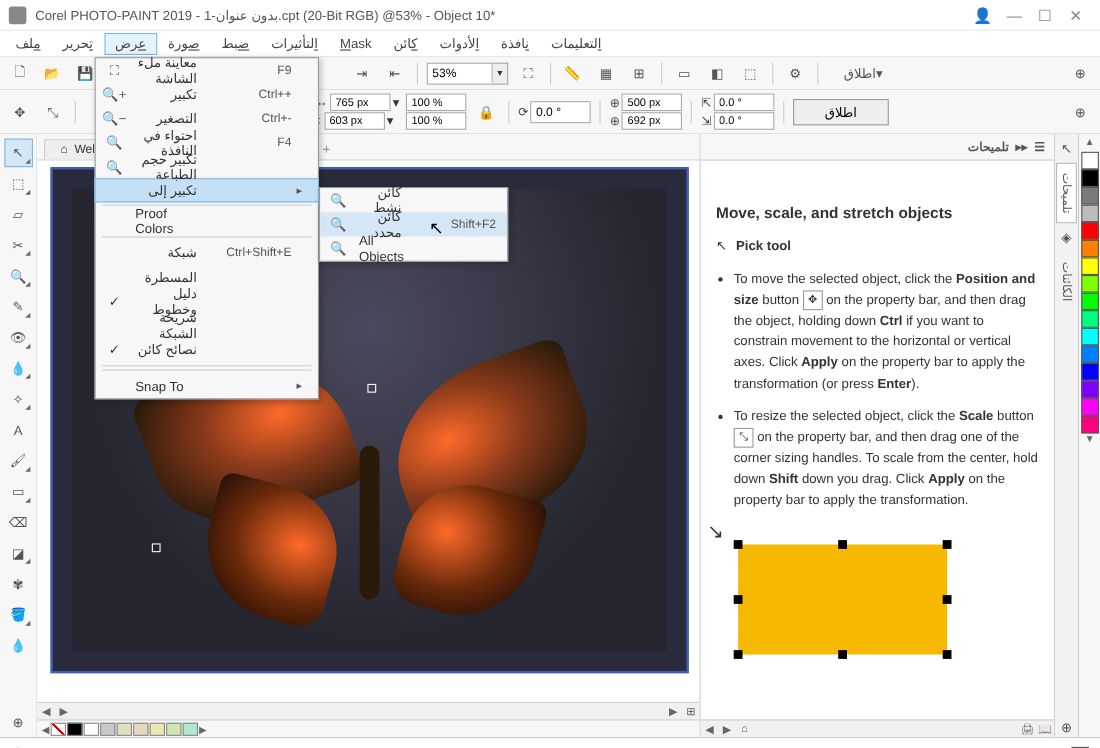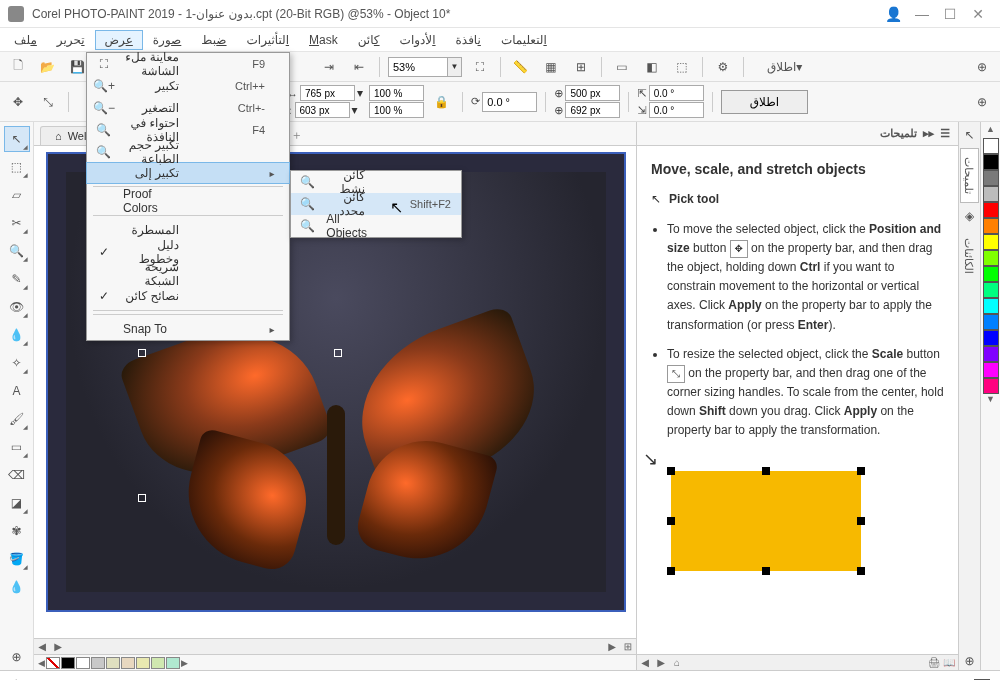--- a/index.html
+++ b/index.html
@@ -58,21 +58,21 @@
 .scroll-h .nav { width: 16px; text-align: center; color: #666; cursor: pointer; font-size: 10px; }
 
 
 .colorstrip { height: 16px; display: flex; align-items: center; border-top: 1px solid #ccc; background: #f7f7f7; padding: 0 4px; gap: 1px; }
 .swatch { width: 14px; height: 12px; border: 1px solid #888; cursor: pointer; }
 
 
 .rpanel { width: 322px; background: #fff; border-left: 1px solid #ccc; display: flex; flex-direction: column; position: relative; }
 .rpanel-head { height: 24px; background: #f7f7f7; border-bottom: 1px solid #ccc; display: flex; align-items: center; padding: 0 8px; font-size: 11px; font-weight: bold; color: #555; justify-content: flex-end; gap: 6px; }
 .rpanel-body { padding: 12px 14px; font-size: 12px; line-height: 1.6; overflow: auto; flex: 1; color: #333; }
-.rpanel-body h3 { font-size: 14px; margin-bottom: 10px; }
+.rpanel-body h3 { font-size: 14px; margin-bottom: 10px; margin-top: 24px; }
 .rpanel-body .toolrow { display: flex; align-items: center; gap: 8px; margin-bottom: 10px; }
 .rpanel-body ul { list-style: disc; padding-left: 16px; }
 .rpanel-body li { margin-bottom: 10px; }
 .inline-icon { display: inline-flex; width: 18px; height: 18px; border: 1px solid #999; align-items: center; justify-content: center; font-size: 10px; vertical-align: middle; }
 .demo-box { margin-top: 10px; position: relative; width: 220px; height: 130px; }
 .demo-rect { position: absolute; left: 20px; top: 20px; width: 190px; height: 100px; background: #f7b900; }
 .dh { position: absolute; width: 8px; height: 8px; background: #000; }
 .demo-arrow { position: absolute; left: -8px; top: -6px; font-size: 18px; }
 
 
@@ -416,20 +416,26 @@
     <div class="dsep"></div>
     <div class="drow">
       <span class="dicon"></span>
       <span class="dlabel ltr">Proof Colors</span>
       <span class="dshort"></span>
       <span class="darrow"></span>
     </div>
     <div class="dsep"></div>
     <div class="drow">
       <span class="dicon"></span>
+      <span class="dlabel">شبكة</span>
+      <span class="dshort">Ctrl+Shift+E</span>
+      <span class="darrow"></span>
+    </div>
+    <div class="drow">
+      <span class="dicon"></span>
       <span class="dlabel">المسطرة</span>
       <span class="dshort"></span>
       <span class="darrow"></span>
     </div>
     <div class="drow">
       <span class="dicon">
         <span class="check">✓</span>
       </span>
       <span class="dlabel">دليل وخطوط</span>
       <span class="dshort"></span>

